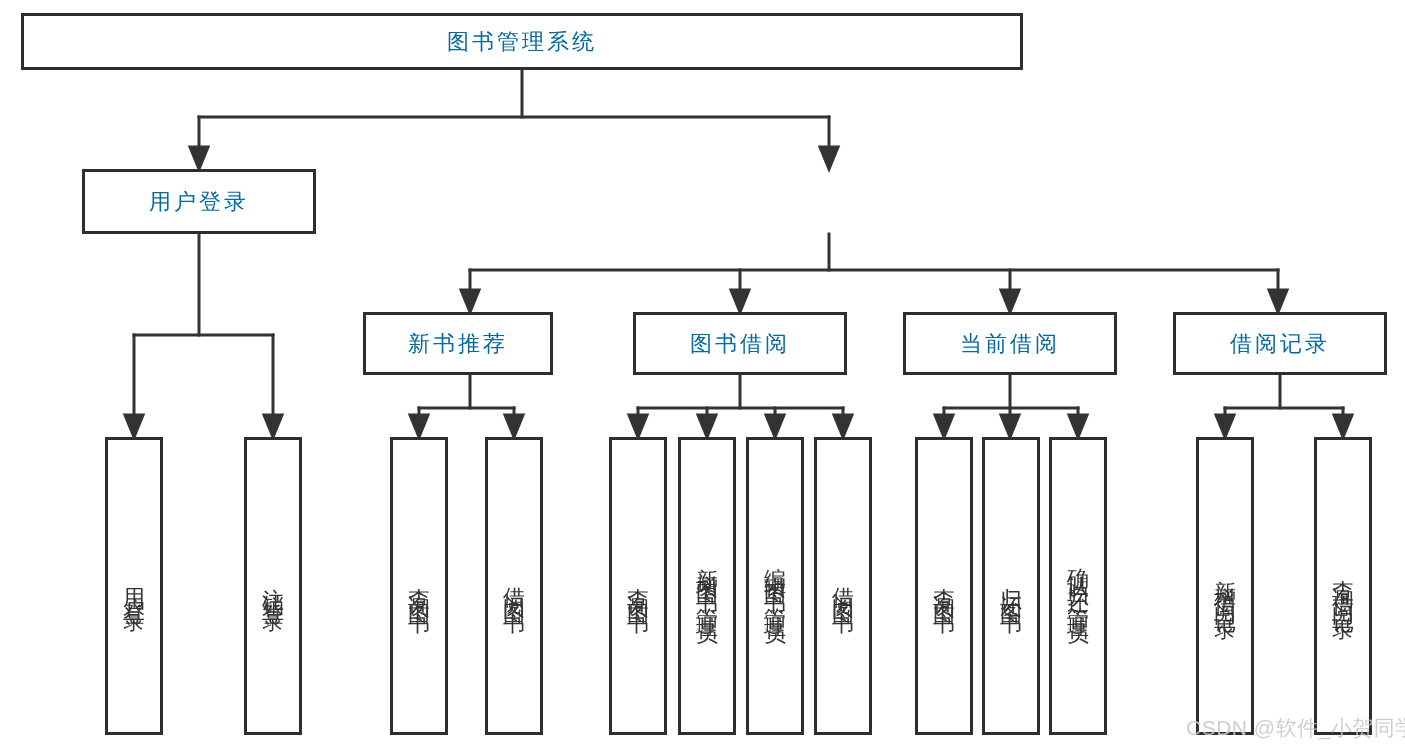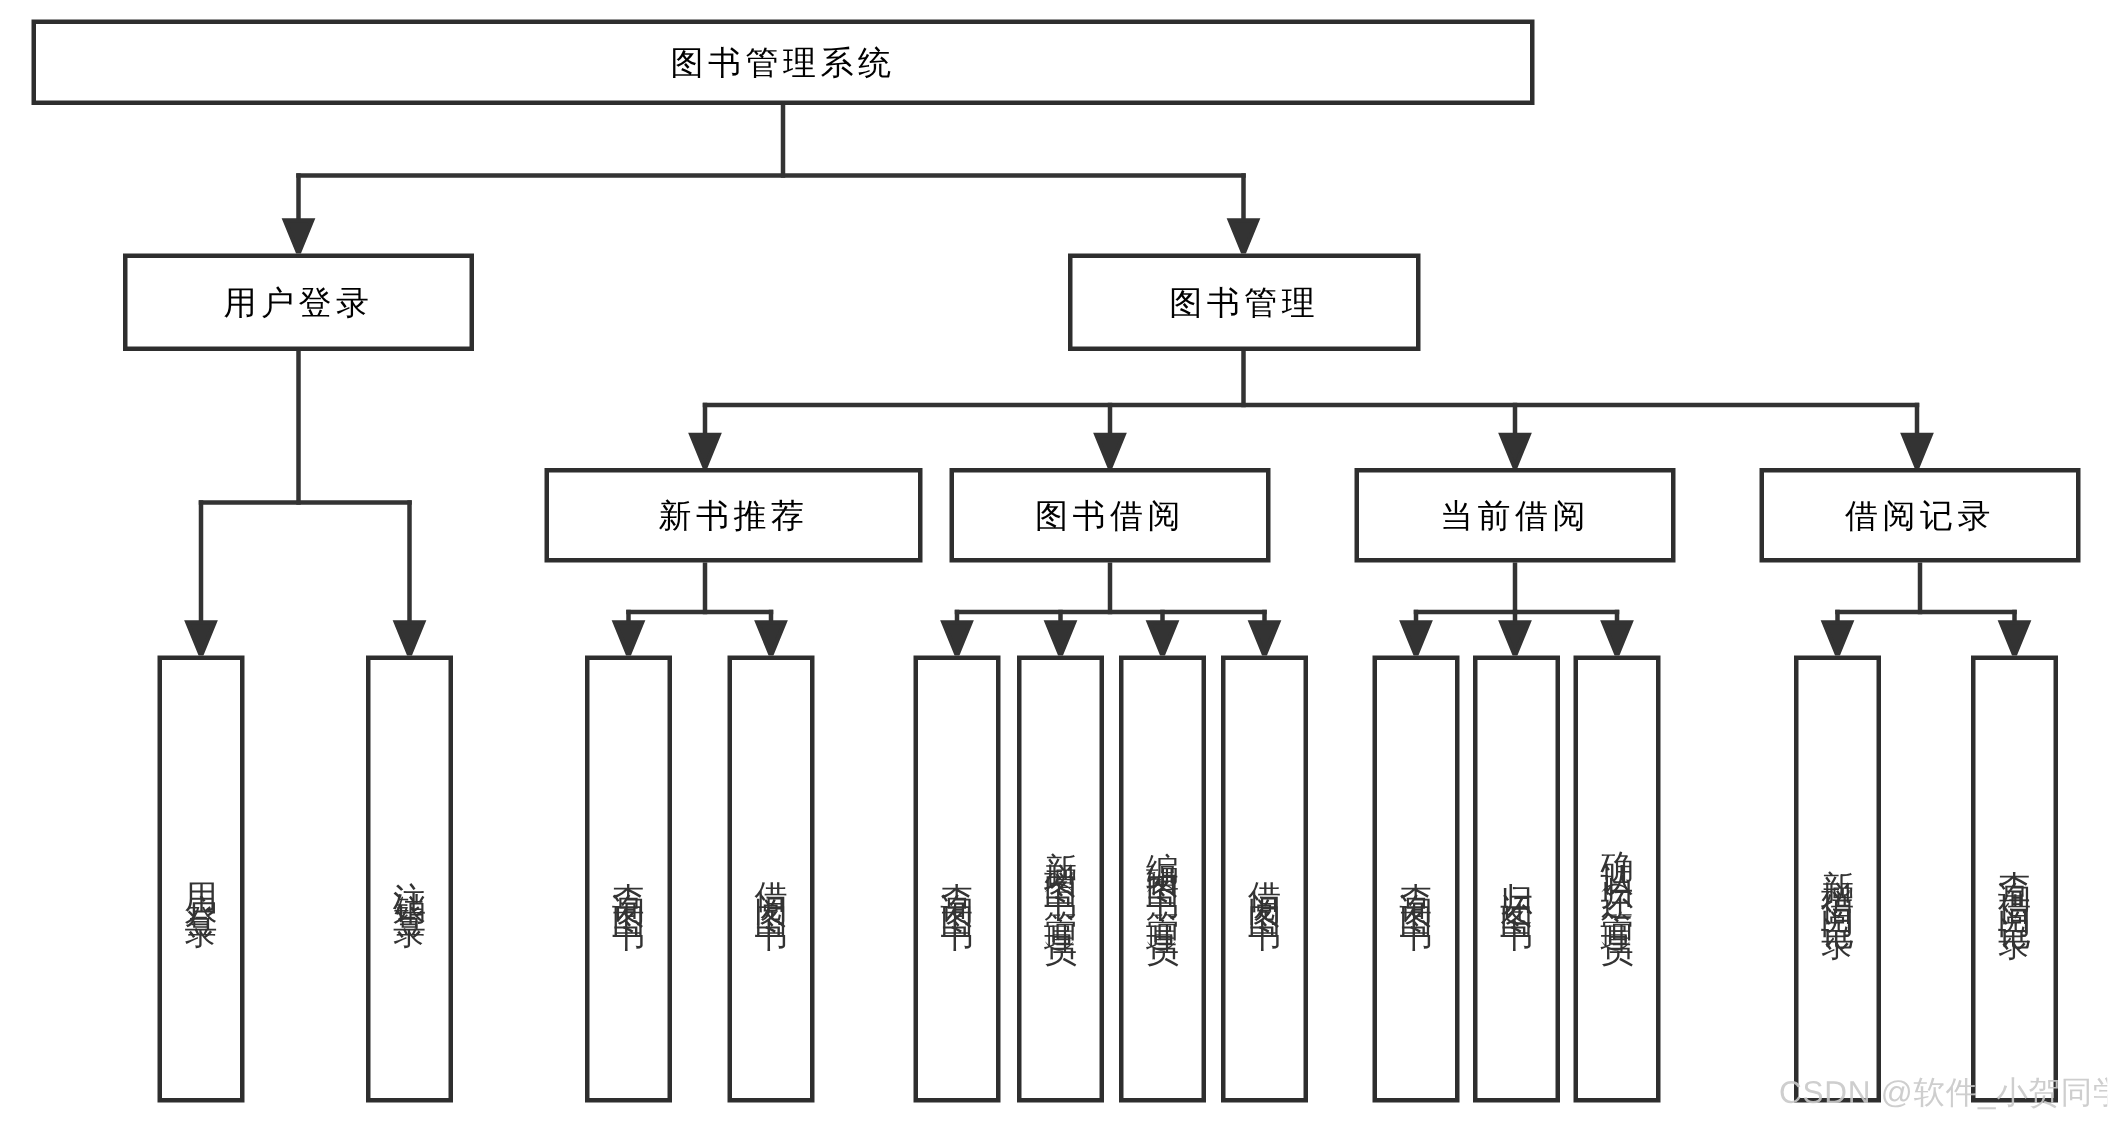--- a/index.html
+++ b/index.html
@@ -30,21 +30,21 @@
     display: flex;
     align-items: center;
     justify-content: center;
     z-index: 2;
     color: #333333;
   }
   .node .hlabel {
     font-size: 22px;
     letter-spacing: 3px;
     white-space: nowrap;
-    color: #000000;
+    color: #0369a1;
   }
   .node .vlabel {
     writing-mode: vertical-rl;
     text-orientation: mixed;
     font-size: 22px;
     letter-spacing: 8px;
     line-height: 1;
     white-space: nowrap;
     color: #333333;
   }
@@ -127,25 +127,22 @@
     <polygon points="1334,415 1352,415 1343,437"></polygon>
   </svg>
 
   <div class="node" style="left:21px; top:13px; width:1002px; height:57px;">
     <span class="hlabel">图书管理系统</span>
   </div>
 
   <div class="node" style="left:82px; top:169px; width:234px; height:65px;">
     <span class="hlabel">用户登录</span>
   </div>
-  <div class="node" style="left:712px; top:169px; width:235px; height:65px;">
-    <span class="hlabel">图书管理</span>
-  </div>
 
-  <div class="node" style="left:363px; top:312px; width:252px; height:63px;">
+  <div class="node" style="left:363px; top:312px; width:190px; height:63px;">
     <span class="hlabel">新书推荐</span>
   </div>
   <div class="node" style="left:633px; top:312px; width:214px; height:63px;text-align:right;">
     <span class="hlabel">图书借阅</span>
   </div>
   <div class="node" style="left:903px; top:312px; width:214px; height:63px;">
     <span class="hlabel">当前借阅</span>
   </div>
   <div class="node" style="left:1173px; top:312px; width:214px; height:63px;">
     <span class="hlabel">借阅记录</span>

